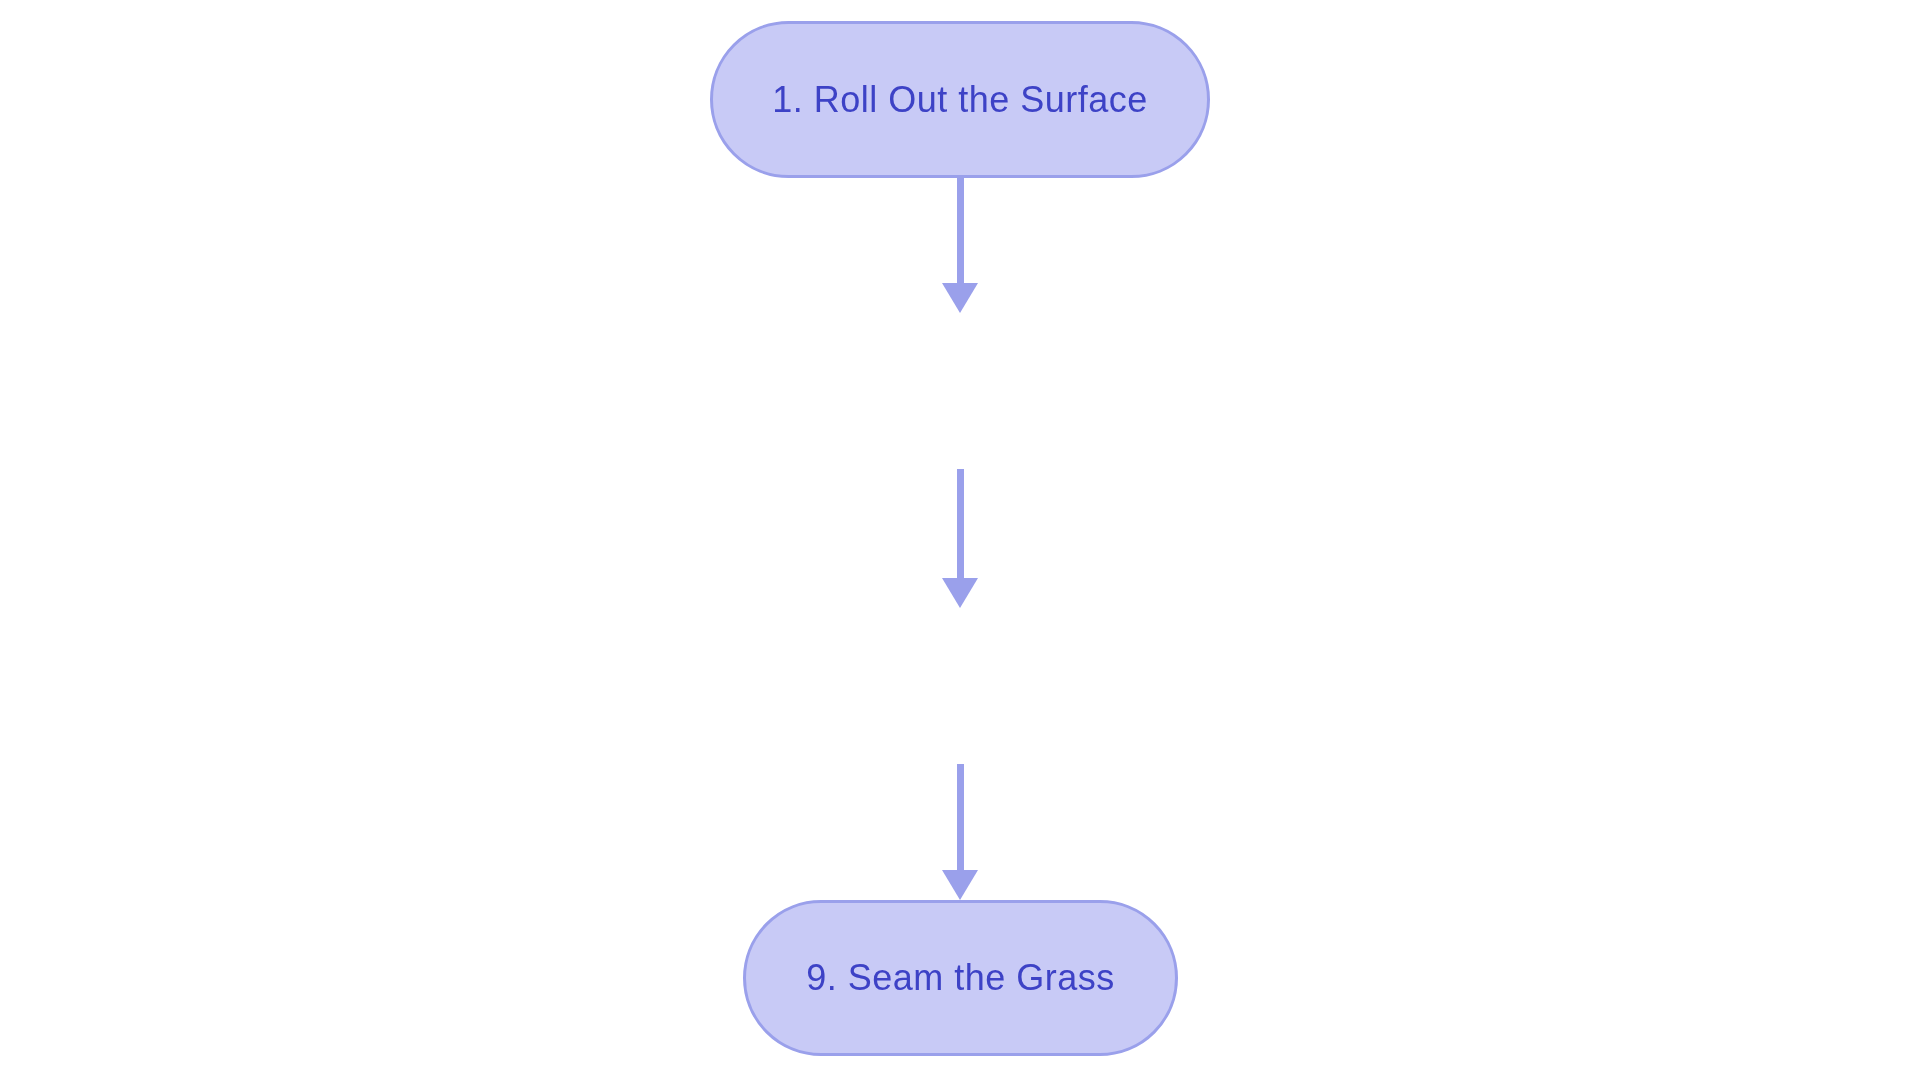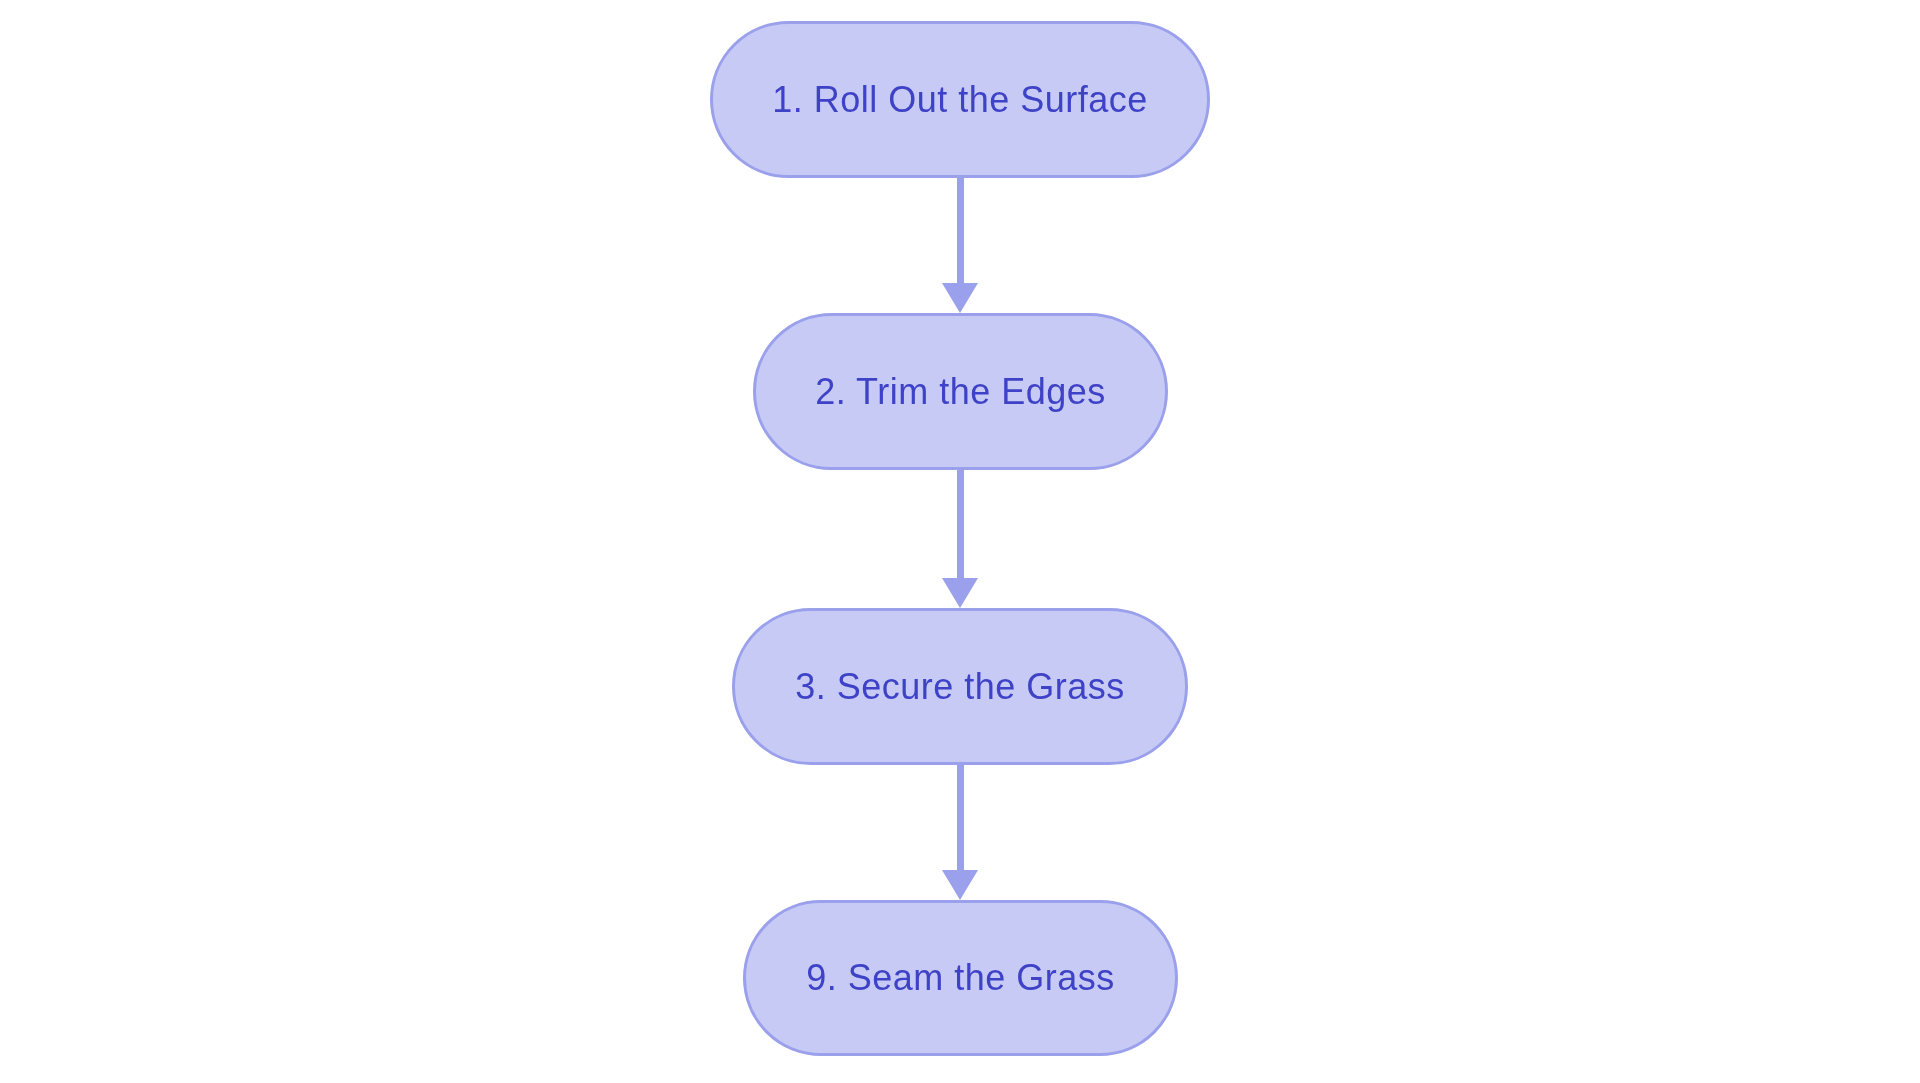--- a/index.html
+++ b/index.html
@@ -71,32 +71,26 @@
 
   <div class="node" id="node-1">
     <span>1. Roll Out the Surface</span>
   </div>
 
   <div class="arrow" id="arrow-1">
     <div class="shaft"></div>
     <div class="head"></div>
   </div>
 
-  <div class="node" id="node-2">
-    <span>2. Trim the Edges</span>
-  </div>
 
   <div class="arrow" id="arrow-2">
     <div class="shaft"></div>
     <div class="head"></div>
   </div>
 
-  <div class="node" id="node-3">
-    <span>3. Secure the Grass</span>
-  </div>
 
   <div class="arrow" id="arrow-3">
     <div class="shaft"></div>
     <div class="head"></div>
   </div>
 
   <div class="node" id="node-4">
     <span>9. Seam the Grass</span>
   </div>
 

